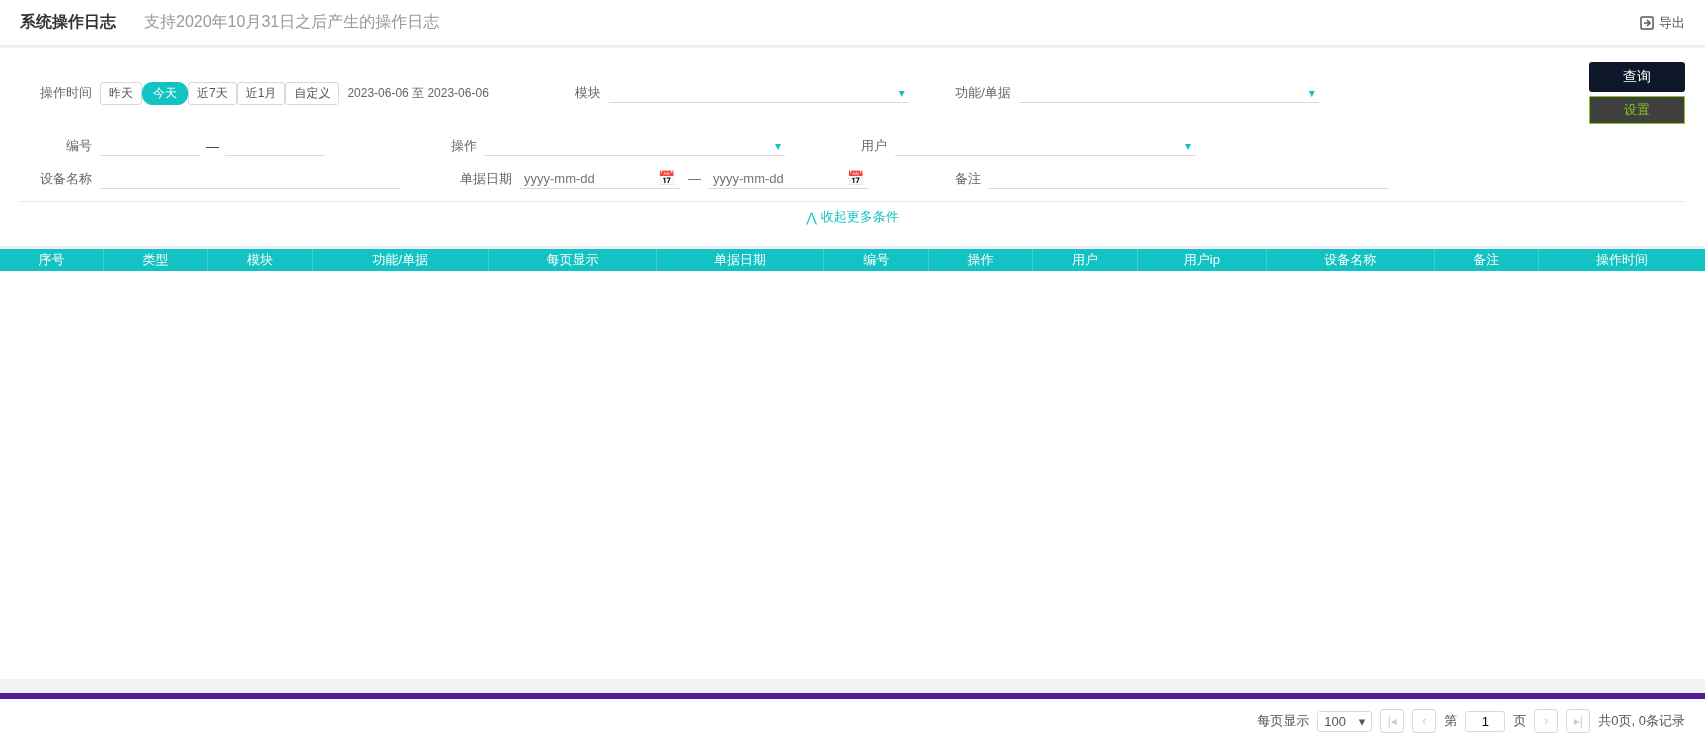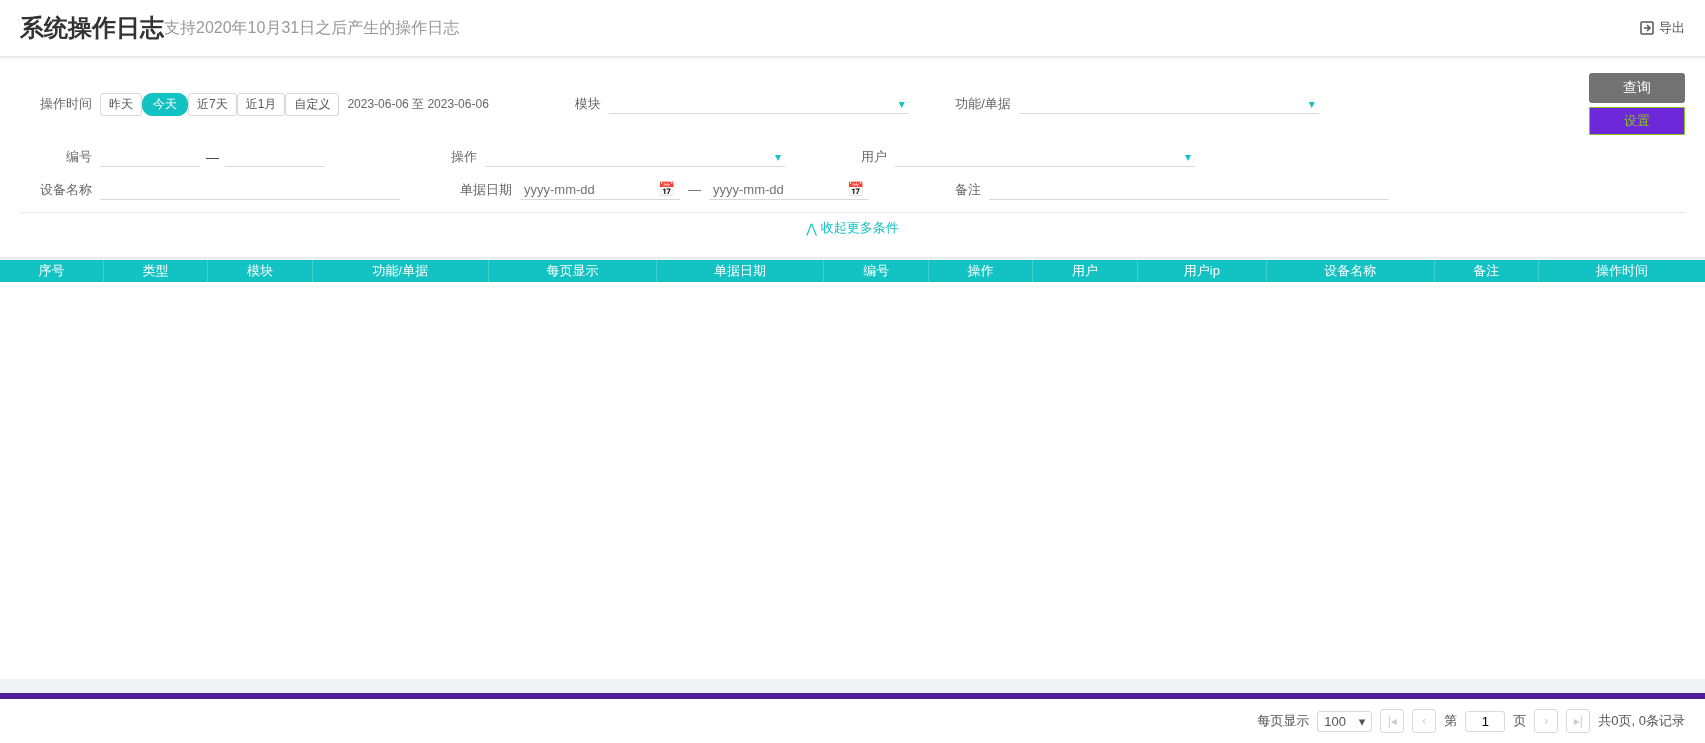--- a/index.html
+++ b/index.html
@@ -2,21 +2,21 @@
 <html><head>
   <meta charset="utf-8">
   <style>
     * { box-sizing: border-box; margin: 0; padding: 0; font-family: 'Microsoft YaHei', Arial, sans-serif; }
     body { background: #f0f2f5; font-size: 13px; color: #333; }
 
     .page-wrapper { width: 1705px; min-height: 743px; background: #f0f2f5; display: flex; flex-direction: column; }
 
     
     .page-header { background: #fff; padding: 12px 20px; display: flex; align-items: center; border-bottom: 1px solid #e8e8e8; }
-    .page-title { font-size: 24px; font-weight: bold; color: #333; margin-right: 0; }
+    .page-title { font-size: 16px; font-weight: bold; color: #333; margin-right: 28px; }
     .page-subtitle { font-size: 16px; color: #999; }
     .export-btn { margin-left: auto; display: flex; align-items: center; gap: 4px; color: #555; font-size: 13px; cursor: pointer; border: none; background: none; }
     .export-btn .icon { width: 16px; height: 16px; }
 
     
     .filter-area { background: #fff; padding: 14px 20px; margin-top: 2px; border-bottom: 1px solid #e8e8e8; }
     .filter-row { display: flex; align-items: center; margin-bottom: 12px; gap: 0; }
     .filter-row:last-of-type { margin-bottom: 0; }
 
     .filter-label { width: 80px; text-align: right; color: #666; font-size: 13px; flex-shrink: 0; padding-right: 8px; }
@@ -33,22 +33,22 @@
     .filter-select-arrow { color: #13c2c2; font-size: 12px; margin-left: 4px; }
     .filter-dash { margin: 0 8px; color: #666; }
 
     
     .date-input-group { display: flex; align-items: flex-end; border-bottom: 1px solid #d9d9d9; width: 160px; padding: 2px 4px; }
     .date-input { border: none; outline: none; font-size: 13px; color: #bbb; flex: 1; background: transparent; width: 100px; }
     .cal-icon { color: #13c2c2; font-size: 14px; cursor: pointer; }
 
     
     .action-btns { display: flex; flex-direction: column; gap: 4px; margin-left: auto; }
-    .query-btn { background: #737373; color: #fff; border: none; padding: 6px 22px; font-size: 14px; border-radius: 3px; cursor: pointer; }
-    .setting-btn { background: #6d28d9; color: #85c51e; border: 1px solid #85c51e; padding: 4px 34px; font-size: 13px; border-radius: 1px; cursor: pointer; }
+    .query-btn { background: #0f172a; color: #fff; border: none; padding: 6px 22px; font-size: 14px; border-radius: 3px; cursor: pointer; }
+    .setting-btn { background: #404040; color: #85c51e; border: 1px solid #85c51e; padding: 4px 34px; font-size: 13px; border-radius: 1px; cursor: pointer; }
 
     
     .collapse-row { text-align: center; padding: 6px 0; border-top: 1px solid #e8e8e8; margin-top: 8px; }
     .collapse-btn { color: #13c2c2; font-size: 13px; cursor: pointer; display: inline-flex; align-items: center; gap: 4px; border: none; background: none; }
 
     
     .number-range { display: flex; align-items: center; gap: 6px; }
     .number-input { border: none; border-bottom: 1px solid #d9d9d9; outline: none; font-size: 13px; color: #333; width: 100px; padding: 2px 4px; background: transparent; }
 
     

